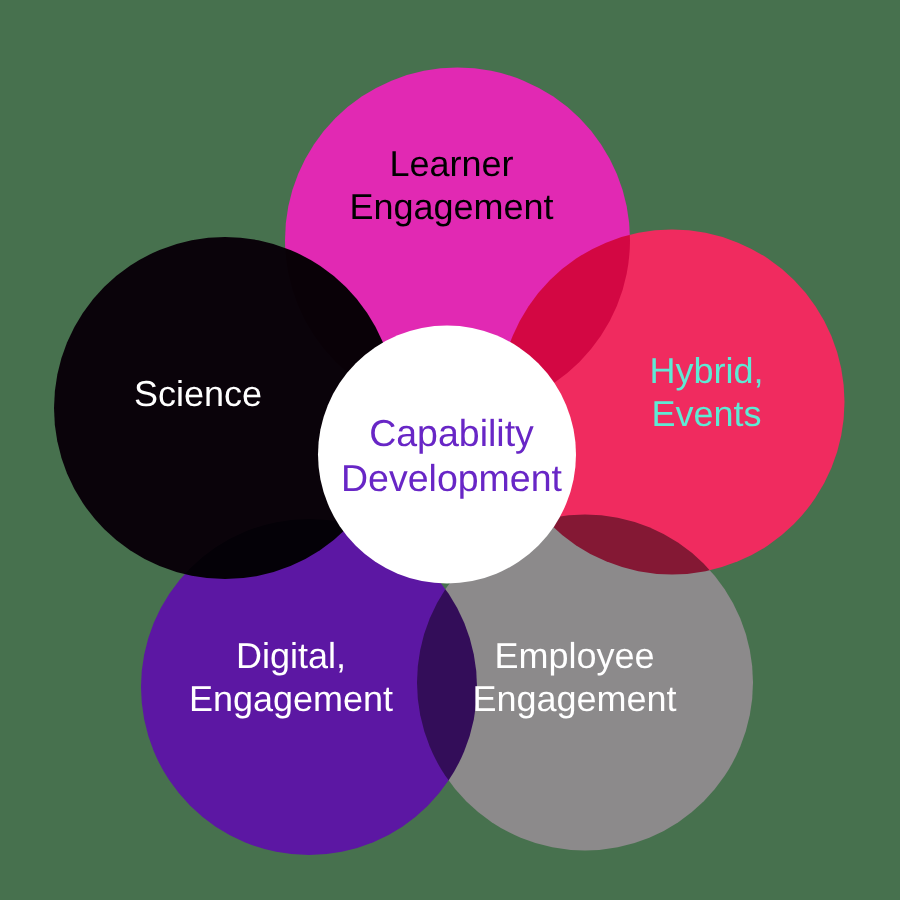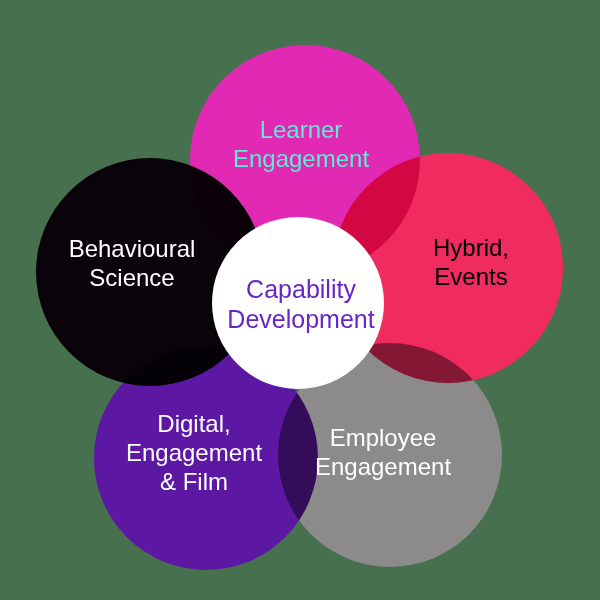--- a/index.html
+++ b/index.html
@@ -62,39 +62,37 @@
   <div class="blend-layer">
     <div class="circle c-learner" style="background-color: rgb(225, 41, 179);"></div>
     <div class="circle c-behavioural" style="background-color: rgb(10, 3, 10);"></div>
     <div class="circle c-hybrid" style="background-color: rgb(240, 43, 95);"></div>
     <div class="circle c-digital" style="background-color: rgb(92, 23, 163);"></div>
     <div class="circle c-employee" style="background-color: rgb(140, 138, 139);"></div>
   </div>
 
   <div class="circle c-center" style="background-color: rgb(255, 255, 255);"></div>
 
-  <div class="label l-learner" style="color: #5eead4; margin-top: 20px;">
+  <div class="label l-learner" style="color: #000000;">
     <span>Learner</span>
     <span>Engagement</span>
   </div>
 
   <div class="label l-behavioural" style="color: rgb(255, 255, 255);">
-    <span>Behavioural</span>
     <span>Science</span>
   </div>
 
-  <div class="label l-hybrid" style="color: #000000;">
+  <div class="label l-hybrid" style="color: #5eead4;">
     <span>Hybrid,</span>
     <span>Events</span>
   </div>
 
   <div class="label l-digital" style="color: rgb(255, 255, 255);">
     <span>Digital,</span>
     <span>Engagement</span>
-    <span>&amp; Film</span>
   </div>
 
   <div class="label l-employee" style="color: rgb(255, 255, 255);">
     <span>Employee</span>
     <span>Engagement</span>
   </div>
 
   <div class="label l-center" style="color: rgb(104, 38, 198);">
     <span>Capability</span>
     <span>Development</span>

